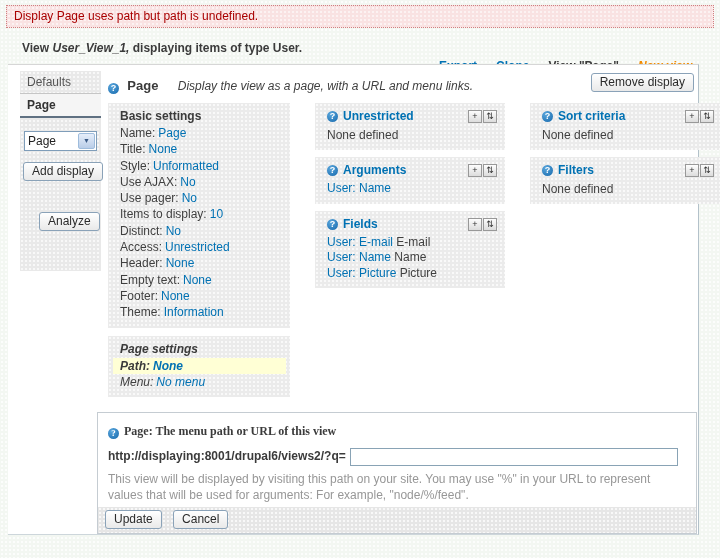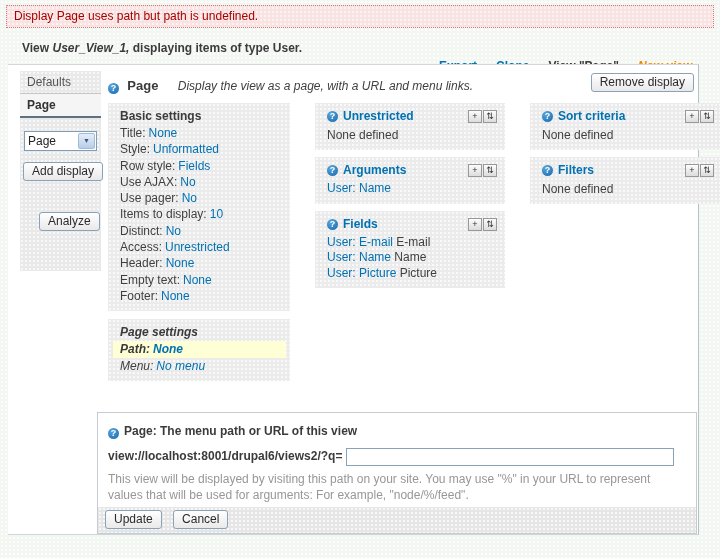--- a/index.html
+++ b/index.html
@@ -119,21 +119,21 @@
     background:#ffffd5;font-weight:bold;line-height:16.3px;
     margin:0 -4px 0 -7px;padding-left:7px;color:#3b3b3b;white-space:nowrap;
   }
   .path-row .lnk{font-weight:bold;margin-left:3px;}
 
   
   .path-form{
     position:absolute;left:89px;top:347px;width:600px;height:122px;
     box-sizing:border-box;border:1px solid #c5ccd2;background:#fff;
   }
-  .pf-title{padding:11px 10px 7px;font-weight:bold;color:#3b3b3b;}
+  .pf-title{padding:11px 10px 7px;font-weight:bold;color:#3b3b3b;font-family:Liberation Serif, serif;}
   .pf-row{padding:2px 10px 3px;white-space:nowrap;}
   .url-prefix{font-weight:bold;color:#3b3b3b;}
   .path-input{
     width:328px;height:18px;box-sizing:border-box;
     border:1px solid #89a3b5;background:#fff;
     font-family:inherit;font-size:12px;padding:1px 3px;
     vertical-align:middle;margin-left:4px;
   }
   .pf-desc{padding:3px 10px 0;color:#979797;line-height:15.5px;width:565px;}
   .pf-actions{
@@ -189,31 +189,32 @@
           <span class="dh-desc">Display the view as a page, with a URL and menu links.</span>
         </div>
         <button class="btn remove-btn">Remove display</button>
       </div>
 
       <div class="columns">
 
         <div class="col1">
           <div class="box">
             <div class="box-title">Basic settings</div>
+            <div class="srow"><span>Name:</span><a class="lnk">Page</a></div>
             <div class="srow"><span>Title:</span><a class="lnk">None</a></div>
             <div class="srow"><span>Style:</span><a class="lnk">Unformatted</a></div>
-            <div class="srow"><span>Row style:</span><a class="lnk">Fields</a></div>
             <div class="srow"><span>Use AJAX:</span><a class="lnk">No</a></div>
             <div class="srow"><span>Use pager:</span><a class="lnk">No</a></div>
             <div class="srow"><span>Items to display:</span><a class="lnk">10</a></div>
             <div class="srow"><span>Distinct:</span><a class="lnk">No</a></div>
             <div class="srow"><span>Access:</span><a class="lnk">Unrestricted</a></div>
             <div class="srow"><span>Header:</span><a class="lnk">None</a></div>
             <div class="srow"><span>Empty text:</span><a class="lnk">None</a></div>
             <div class="srow"><span>Footer:</span><a class="lnk">None</a></div>
+            <div class="srow"><span>Theme:</span><a class="lnk">Information</a></div>
           </div>
 
           <div class="box ps-box">
             <div class="box-title">Page settings</div>
             <div class="path-row">
               <span>Path:</span><a class="lnk">None</a>
             </div>
             <div class="srow">
               <span>Menu:</span><a class="lnk">No menu</a>
             </div>
@@ -295,21 +296,21 @@
         </div>
 
       </div>
     </div>
 
     <div class="path-form">
       <div class="pf-title">
         <span class="qicon">?</span><span>Page: The menu path or URL of this view</span>
       </div>
       <div class="pf-row">
-        <span class="url-prefix">view://localhost:8001/drupal6/views2/?q=</span><input class="path-input" type="text" value="" style="">
+        <span class="url-prefix">http://displaying:8001/drupal6/views2/?q=</span><input class="path-input" type="text" value="" style="">
       </div>
       <div class="pf-desc">This view will be displayed by visiting this path on your site. You may use "%" in your URL to represent values that will be used for arguments: For example, "node/%/feed".</div>
       <div class="pf-actions">
         <button class="btn">Update</button>
         <button class="btn">Cancel</button>
       </div>
     </div>
 
   </div>
 </div>

